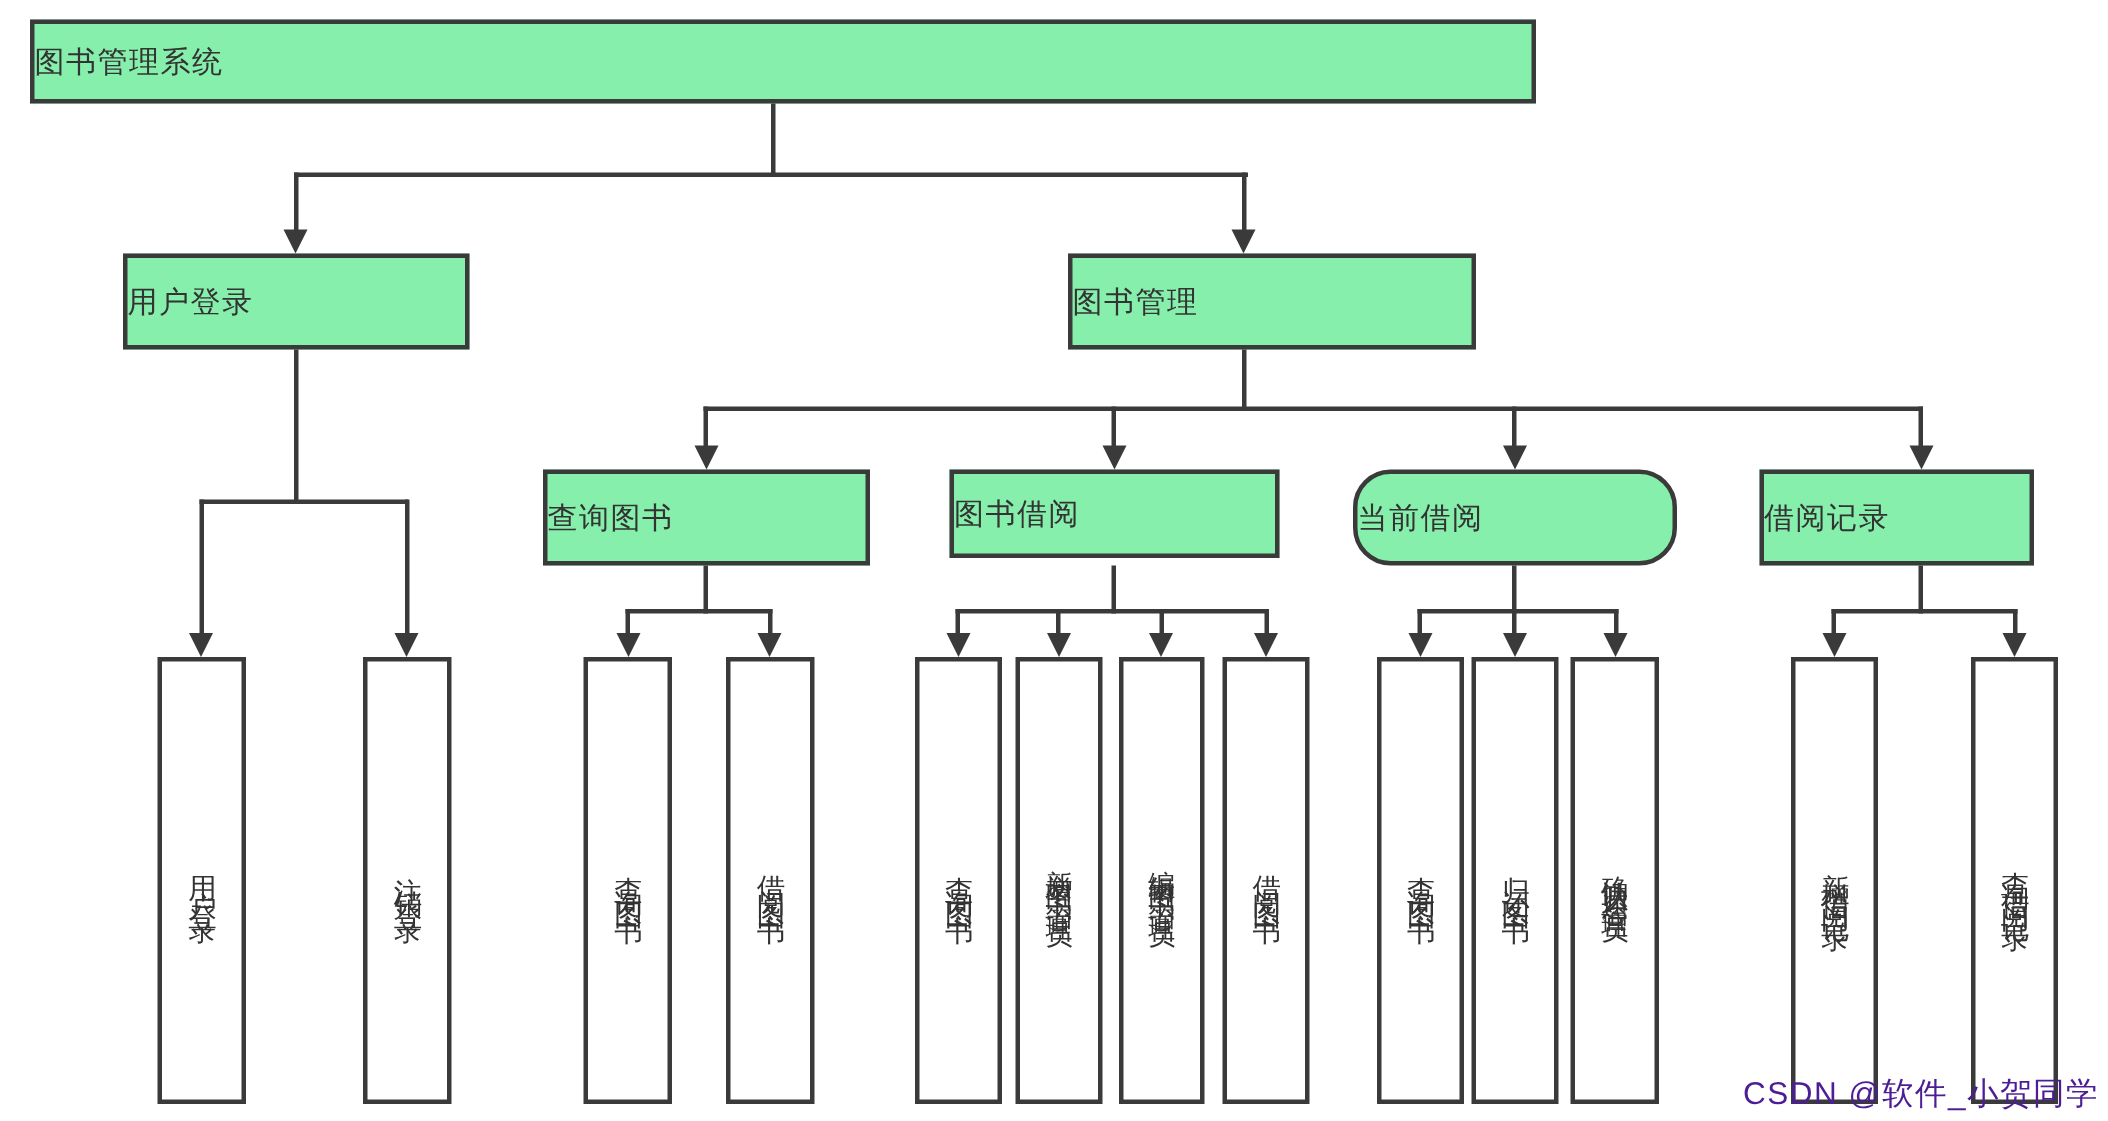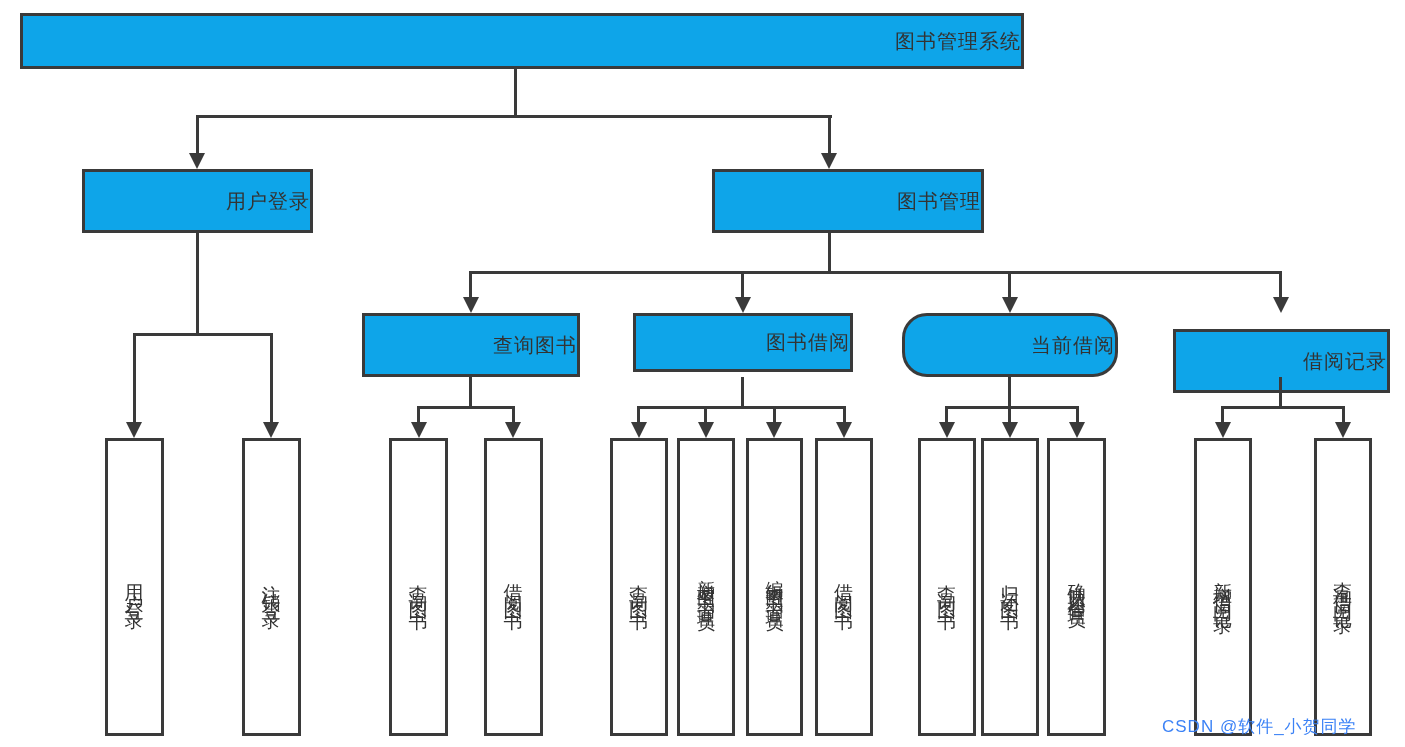--- a/index.html
+++ b/index.html
@@ -7,24 +7,24 @@
     position:relative;
     width:1405px;height:747px;
     background:#ffffff;
     font-family:"Liberation Sans", sans-serif;
     overflow:hidden;
   }
   .node{
     position:absolute;
     box-sizing:border-box;
     border:3px solid #3a3a3a;
-    background:#0ea5e9;
+    background:#86efac;
     display:flex;
     align-items:center;
-    justify-content:flex-end;
+    justify-content:flex-start;
     color:#333333;
     font-size:20px;
     letter-spacing:1px;
     font-family:Liberation Mono, monospace;
   }
   .leaf{
     position:absolute;
     box-sizing:border-box;
     border:3px solid #3a3a3a;
     background:#ffffff;
@@ -45,22 +45,22 @@
   .hline{position:absolute;height:3px;background:#3a3a3a;}
   .arrow{
     position:absolute;width:0;height:0;
     border-left:8px solid transparent;
     border-right:8px solid transparent;
     border-top:16px solid #3a3a3a;
   }
   .watermark{
     position:absolute;
     left:1162px;top:715px;
-    font-size:17px;
-    color:#3b82f6;
+    font-size:21px;
+    color:#4c1d95;
     letter-spacing:1px;
     white-space:nowrap;
   }
 </style>
 </head>
 <body>
 
 <div id="stage">
 
   <div class="node" style="left:20px;top:13px;width:1004px;height:56px;">
@@ -108,21 +108,21 @@
 
   <div class="node" style="left:362px;top:313px;width:218px;height:64px;">
     <span>查询图书</span>
   </div>
   <div class="node" style="left:633px;top:313px;width:220px;height:59px;">
     <span>图书借阅</span>
   </div>
   <div class="node" style="left:902px;top:313px;width:216px;height:64px;border-radius:25px;">
     <span>当前借阅</span>
   </div>
-  <div class="node" style="left:1173px;top:329px;width:217px;height:64px;">
+  <div class="node" style="left:1173px;top:313px;width:183px;height:64px;">
     <span>借阅记录</span>
   </div>
 
   <div class="vline" style="left:469px;top:377px;height:32px;"></div>
   <div class="hline" style="left:417px;top:406px;width:98px;"></div>
   <div class="vline" style="left:417px;top:406px;height:18px;"></div>
   <div class="arrow" style="left:411px;top:422px;"></div>
   <div class="vline" style="left:512px;top:406px;height:18px;"></div>
   <div class="arrow" style="left:505px;top:422px;"></div>
 

